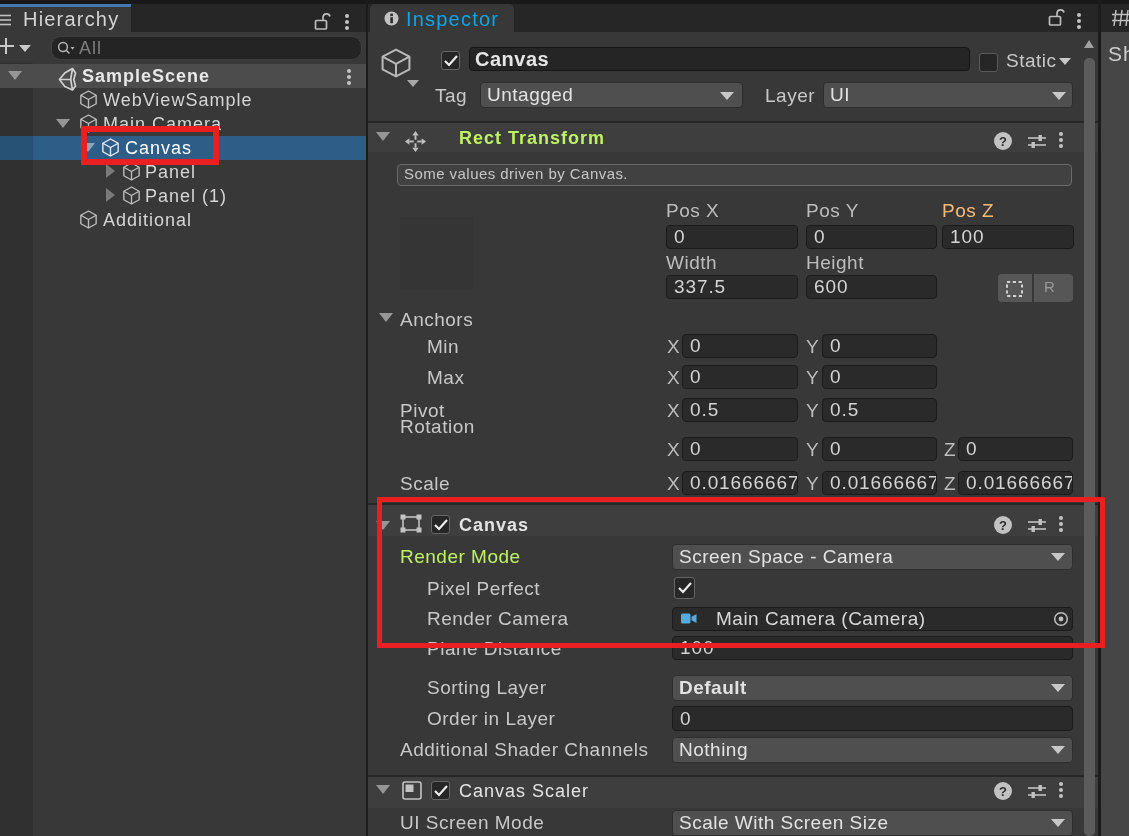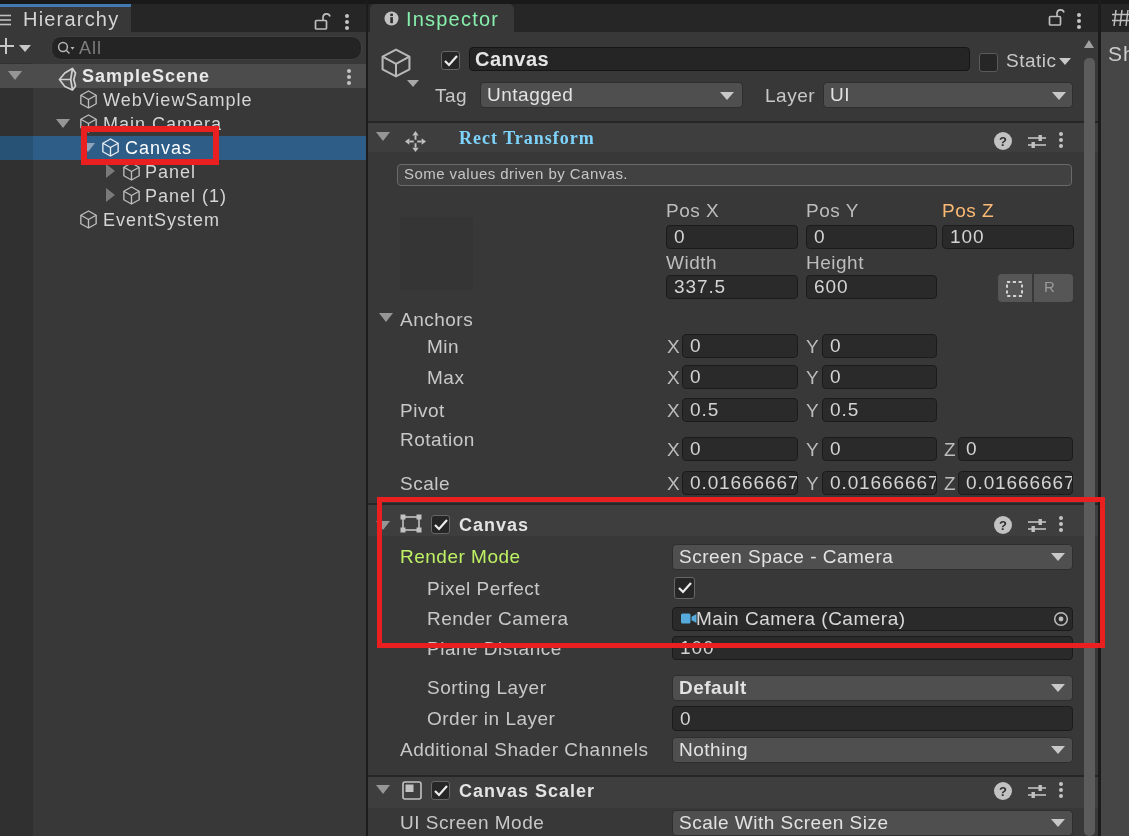--- a/index.html
+++ b/index.html
@@ -128,35 +128,35 @@
       </svg>
   <div class="txt" style="left:145px;top:182px;">Panel (1)</div>
 
   <svg class="abs" style="left:80px;top:206px;" width="17" height="19" viewBox="0 0 20 22">
         <g stroke="#bdbdbd" stroke-width="1.6" fill="none" stroke-linejoin="round">
           <path d="M10 1 L19 6 V16 L10 21 L1 16 V6 Z"></path>
           <path d="M1 6 L10 11 L19 6"></path>
           <path d="M10 11 V21"></path>
         </g>
       </svg>
-  <div class="txt" style="left:103px;top:206px;">EventSystem</div>
+  <div class="txt" style="left:103px;top:206px;">Additional</div>
   </div>
 </div>
 
 <div class="abs" style="left:366px;top:0;width:2px;height:836px;background:#1c1c1c;"></div>
 
 <div class="abs" id="insp" style="left:368px;top:4px;width:730px;height:832px;background:#383838;">
   <div class="abs" style="left:0;top:0;width:730px;height:28px;background:#262626;"></div>
   <div class="abs" style="left:2px;top:0;width:144px;height:28px;background:#383838;border-radius:5px 5px 0 0;"></div>
   <svg class="abs" style="left:16px;top:7px;" width="15" height="15" viewBox="0 0 15 15">
       <circle cx="7.5" cy="7.5" r="7" fill="#c2c2c2"></circle>
       <rect x="6.3" y="6.2" width="2.6" height="6" fill="#2b2b2b"></rect>
       <rect x="6.3" y="2.6" width="2.6" height="2.5" fill="#2b2b2b"></rect>
     </svg>
-  <div class="txt" style="left:38px;top:4px;color:#86efac;font-size:20px;letter-spacing:1.2px;">Inspector</div>
+  <div class="txt" style="left:38px;top:4px;color:#0ea5e9;font-size:20px;letter-spacing:1.2px;">Inspector</div>
   <svg class="abs" style="left:680px;top:4px;" width="17" height="19" viewBox="0 0 17 19">
       <rect x="1.5" y="8.5" width="11" height="8.5" rx="1" fill="none" stroke="#bdbdbd" stroke-width="1.7"></rect>
       <path d="M9 8 L9 5 A3.6 3.6 0 0 1 16 4.4" fill="none" stroke="#bdbdbd" stroke-width="1.7"></path>
     </svg>
   <div class="dotcol" style="left:709px;top:9px;"></div>
     <div class="dotcol" style="left:709px;top:15px;"></div>
     <div class="dotcol" style="left:709px;top:21px;"></div>
   <div id="inspbody">
 
   <svg class="abs" style="left:12px;top:44px;" width="32" height="30" viewBox="0 0 20 19">
@@ -190,21 +190,21 @@
           <path d="M12 0 L8.4 5 H15.6 Z"></path>
           <path d="M12 24 L8.4 19 H15.6 Z"></path>
           <path d="M0 12 L5 8.4 V15.6 Z"></path>
           <path d="M24 12 L19 8.4 V15.6 Z"></path>
           <rect x="10.9" y="5" width="2.2" height="5"></rect>
           <rect x="10.9" y="14" width="2.2" height="5"></rect>
           <rect x="5" y="10.9" width="5" height="2.2"></rect>
           <rect x="14" y="10.9" width="5" height="2.2"></rect>
         </g>
       </svg>
-  <div class="txt" style="left:91px;top:124px;font-weight:bold;color:#7dd3fc;font-family:Liberation Serif, serif;">Rect Transform</div>
+  <div class="txt" style="left:91px;top:124px;font-weight:bold;color:#bef264;">Rect Transform</div>
   <svg class="abs" style="left:625px;top:127px;" width="20" height="20" viewBox="0 0 20 20">
         <circle cx="10" cy="10" r="9" fill="#c2c2c2"></circle>
         <text x="10" y="14.5" font-size="13" font-weight="bold" text-anchor="middle" fill="#2d2d2d">?</text>
       </svg>
   <svg class="abs" style="left:660px;top:130px;" width="18" height="15" viewBox="0 0 18 15">
         <g stroke="#c2c2c2" stroke-width="1.6">
           <line x1="0" y1="4" x2="18" y2="4"></line>
           <line x1="0" y1="11" x2="18" y2="11"></line>
           <rect x="10.5" y="1" width="3.4" height="6" fill="#c2c2c2" stroke="none"></rect>
           <rect x="3.5" y="8" width="3.4" height="6" fill="#c2c2c2" stroke="none"></rect>
@@ -247,21 +247,21 @@
   <div class="txt l19" style="left:59px;top:363px;color:#c8c8c8;">Max</div>
   <div class="txt l19" style="left:299px;top:363px;color:#bdbdbd;">X</div>
   <div class="fld" style="left:314px;top:361px;width:116px;height:24px;line-height:22px;">0</div>
   <div class="txt l19" style="left:438px;top:363px;color:#bdbdbd;">Y</div>
   <div class="fld" style="left:454px;top:361px;width:115px;height:24px;line-height:22px;">0</div>
   <div class="txt l19" style="left:32px;top:396px;color:#c8c8c8;">Pivot</div>
   <div class="txt l19" style="left:299px;top:396px;color:#bdbdbd;">X</div>
   <div class="fld" style="left:314px;top:394px;width:116px;height:24px;line-height:22px;">0.5</div>
   <div class="txt l19" style="left:438px;top:396px;color:#bdbdbd;">Y</div>
   <div class="fld" style="left:454px;top:394px;width:115px;height:24px;line-height:22px;">0.5</div>
-  <div class="txt l19" style="left:32px;top:425px;color:#c8c8c8;">Rotation</div>
+  <div class="txt l19" style="left:32px;top:412px;color:#c8c8c8;">Rotation</div>
   <div class="txt l19" style="left:299px;top:435px;color:#bdbdbd;">X</div>
   <div class="fld" style="left:314px;top:433px;width:116px;height:24px;line-height:22px;">0</div>
   <div class="txt l19" style="left:438px;top:435px;color:#bdbdbd;">Y</div>
   <div class="fld" style="left:454px;top:433px;width:115px;height:24px;line-height:22px;">0</div>
   <div class="txt l19" style="left:576px;top:435px;color:#bdbdbd;">Z</div>
   <div class="fld" style="left:590px;top:433px;width:115px;height:24px;line-height:22px;">0</div>
   <div class="txt l19" style="left:32px;top:469px;color:#c8c8c8;">Scale</div>
   <div class="txt l19" style="left:299px;top:469px;color:#bdbdbd;">X</div>
   <div class="fld" style="left:314px;top:467px;width:116px;height:24px;line-height:22px;">0.01666667</div>
   <div class="txt l19" style="left:438px;top:469px;color:#bdbdbd;">Y</div>
@@ -309,21 +309,21 @@
   <div class="cb" style="left:306px;top:573px;width:21px;height:22px;"></div>
   <svg class="abs" style="left:310px;top:578px;" width="14" height="12" viewBox="0 0 14 12">
         <polyline points="1,6 5,10 13,1" stroke="#ededed" stroke-width="2.2" fill="none"></polyline>
       </svg>
   <div class="txt l19" style="left:59px;top:604px;color:#c8c8c8;">Render Camera</div>
   <div class="fld" style="left:304px;top:603px;width:401px;height:24px;"></div>
   <svg class="abs" style="left:313px;top:609px;" width="16" height="11" viewBox="0 0 16 11">
         <rect x="0" y="0.5" width="9.5" height="10" rx="1.5" fill="#56aadc"></rect>
         <path d="M10.5 3.8 L15.5 1 V10 L10.5 7.2 Z" fill="#56aadc"></path>
       </svg>
-  <div class="txt l19" style="left:328px;top:604px;color:#d8d8d8;">Main Camera (Camera)</div>
+  <div class="txt l19" style="left:348px;top:604px;color:#d8d8d8;">Main Camera (Camera)</div>
   <svg class="abs" style="left:685px;top:607px;" width="16" height="16" viewBox="0 0 16 16">
         <circle cx="8" cy="8" r="6.3" fill="none" stroke="#bdbdbd" stroke-width="1.5"></circle>
         <circle cx="8" cy="8" r="2.4" fill="#bdbdbd"></circle>
       </svg>
   <div class="txt l19" style="left:59px;top:634px;color:#c8c8c8;">Plane Distance</div>
   <div class="fld" style="left:304px;top:632px;width:401px;height:24px;line-height:22px;">100</div>
 
   <div class="txt l19" style="left:59px;top:673px;color:#c8c8c8;">Sorting Layer</div>
   <div class="dd" style="left:304px;top:671px;width:401px;height:26px;line-height:24px;font-weight:bold;">Default</div>
   <div class="caret" style="left:683px;top:680px;"></div>
@@ -337,21 +337,21 @@
   <div class="hdr" style="left:0;top:773px;height:31px;"></div>
   <div class="tri-d" style="left:8px;top:781px;"></div>
   <svg class="abs" style="left:34px;top:777px;" width="20" height="19" viewBox="0 0 20 19">
         <rect x="1" y="1" width="18" height="17" rx="2" fill="none" stroke="#c2c2c2" stroke-width="1.6"></rect>
         <rect x="3.5" y="3.5" width="8" height="7.5" fill="#c2c2c2"></rect>
       </svg>
   <div class="cb" style="left:63px;top:777px;width:19px;height:19px;"></div>
   <svg class="abs" style="left:66px;top:781px;" width="14" height="12" viewBox="0 0 14 12">
         <polyline points="1,6 5,10 13,1" stroke="#ededed" stroke-width="2.2" fill="none"></polyline>
       </svg>
-  <div class="txt" style="left:91px;top:777px;font-weight:bold;color:#e3e3e3;">Canvas Scaler</div>
+  <div class="txt" style="left:91px;top:777px;font-weight:normal;color:#e3e3e3;">Canvas Scaler</div>
   <svg class="abs" style="left:625px;top:777px;" width="20" height="20" viewBox="0 0 20 20">
         <circle cx="10" cy="10" r="9" fill="#c2c2c2"></circle>
         <text x="10" y="14.5" font-size="13" font-weight="bold" text-anchor="middle" fill="#2d2d2d">?</text>
       </svg>
   <svg class="abs" style="left:660px;top:780px;" width="18" height="15" viewBox="0 0 18 15">
         <g stroke="#c2c2c2" stroke-width="1.6">
           <line x1="0" y1="4" x2="18" y2="4"></line>
           <line x1="0" y1="11" x2="18" y2="11"></line>
           <rect x="10.5" y="1" width="3.4" height="6" fill="#c2c2c2" stroke="none"></rect>
           <rect x="3.5" y="8" width="3.4" height="6" fill="#c2c2c2" stroke="none"></rect>

